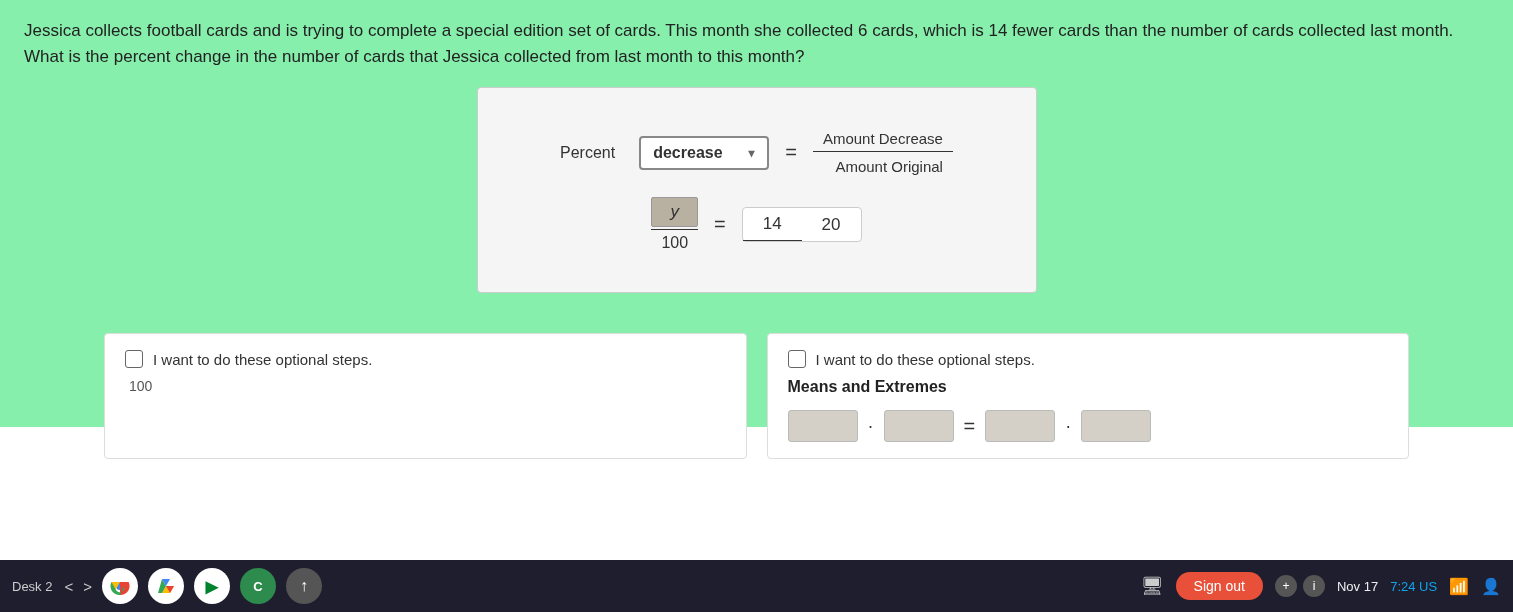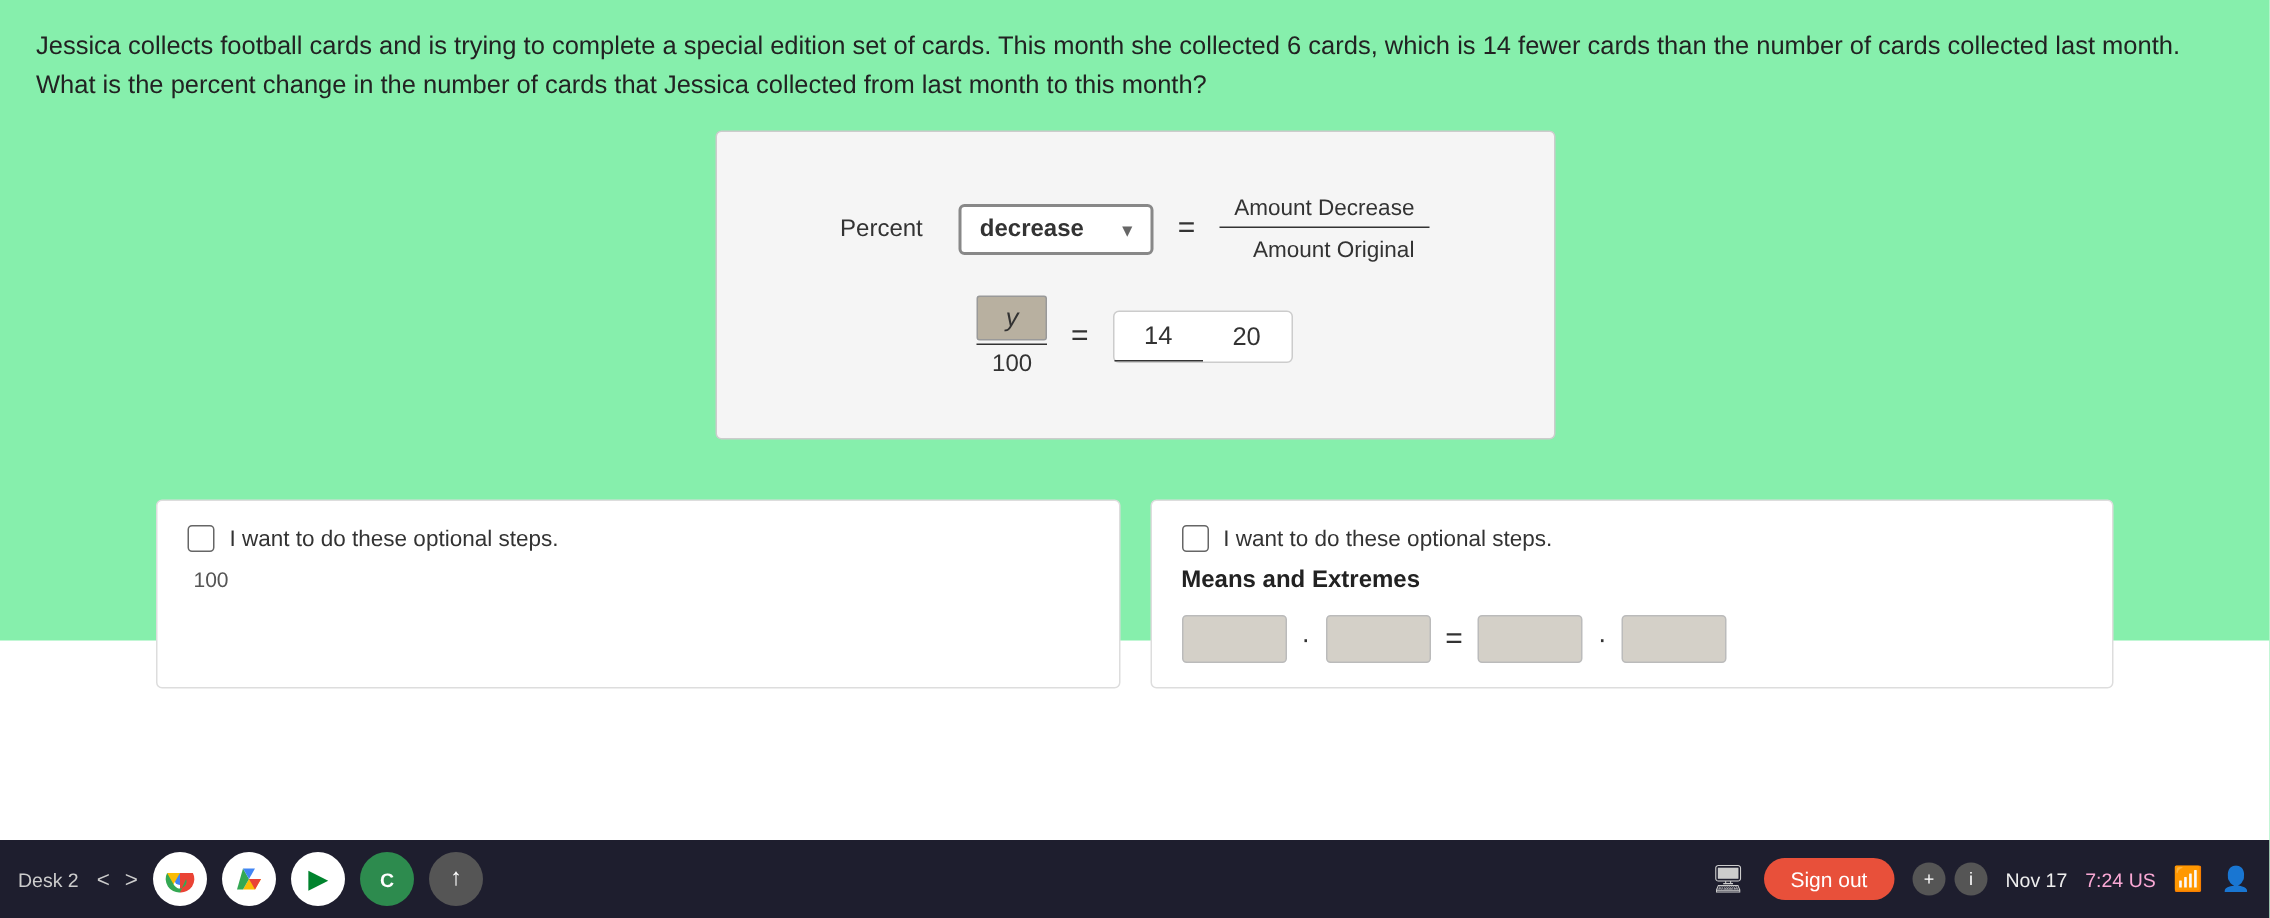--- a/index.html
+++ b/index.html
@@ -309,21 +309,21 @@
       color: #fff;
       border: none;
       border-radius: 20px;
       padding: 6px 18px;
       font-size: 14px;
       cursor: pointer;
       font-weight: 500;
     }
 
     .taskbar-time {
-      color: #f9a8d4;
+      color: #0ea5e9;
       font-size: 13px;
     }
 
     .taskbar-date {
       color: #eee;
       font-size: 13px;
     }
 
     .copyright-text {
       position: absolute;

